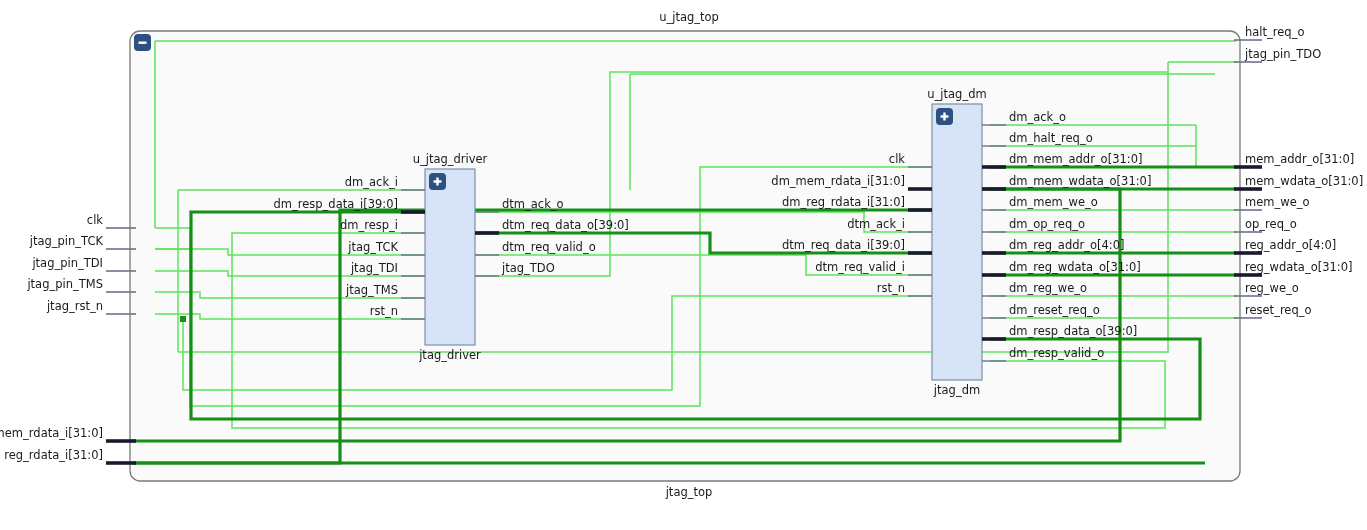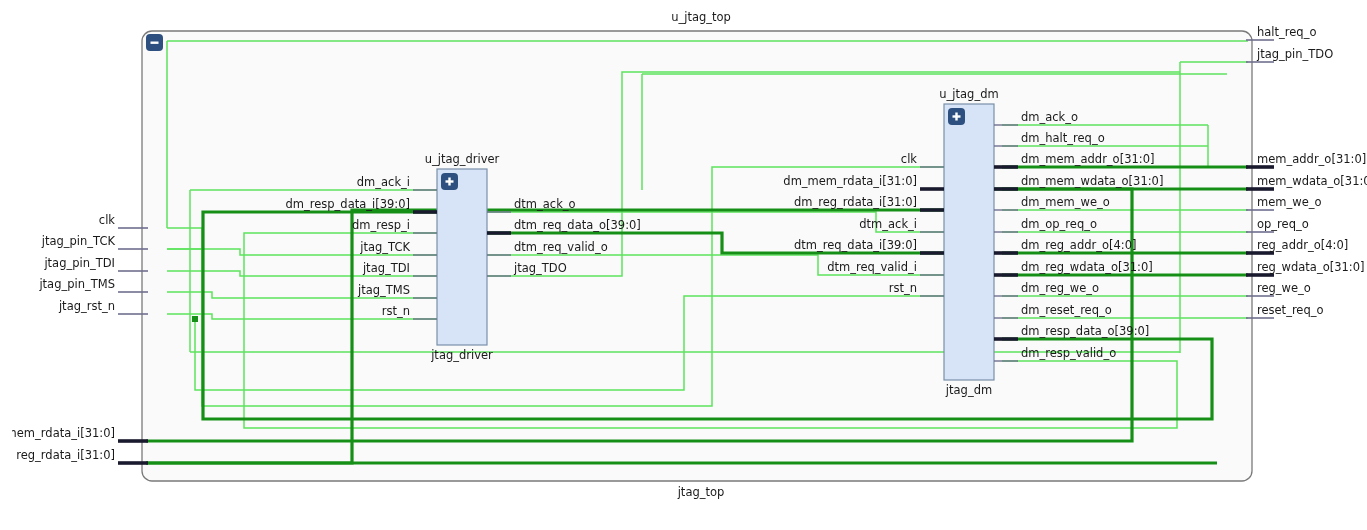--- a/index.html
+++ b/index.html
@@ -1,20 +1,20 @@
 <!DOCTYPE html>
 <html><head>
 <meta charset="utf-8">
 <style>
   html,body{margin:0;padding:0;background:#ffffff;}
   body{
     font-family:"DejaVu Sans","Liberation Sans",sans-serif;
     width:1367px;height:530px;overflow:hidden;
   }
-  #stage{position:relative;width:1174px;height:530px;margin-left:12px;}
+  #stage{position:relative;width:1174px;height:530px;}
   svg{display:block;}
   .lbl{font-size:11.5px;fill:#1a1a1a;font-family:"DejaVu Sans","Liberation Sans",sans-serif;}
   .lbl-r{text-anchor:end;}
   .lbl-l{text-anchor:start;}
   .inst{font-size:11.5px;fill:#1a1a1a;text-anchor:middle;}
   .cellnm{font-size:11.5px;fill:#1a1a1a;text-anchor:middle;}
 </style>
 </head>
 <body>
 

